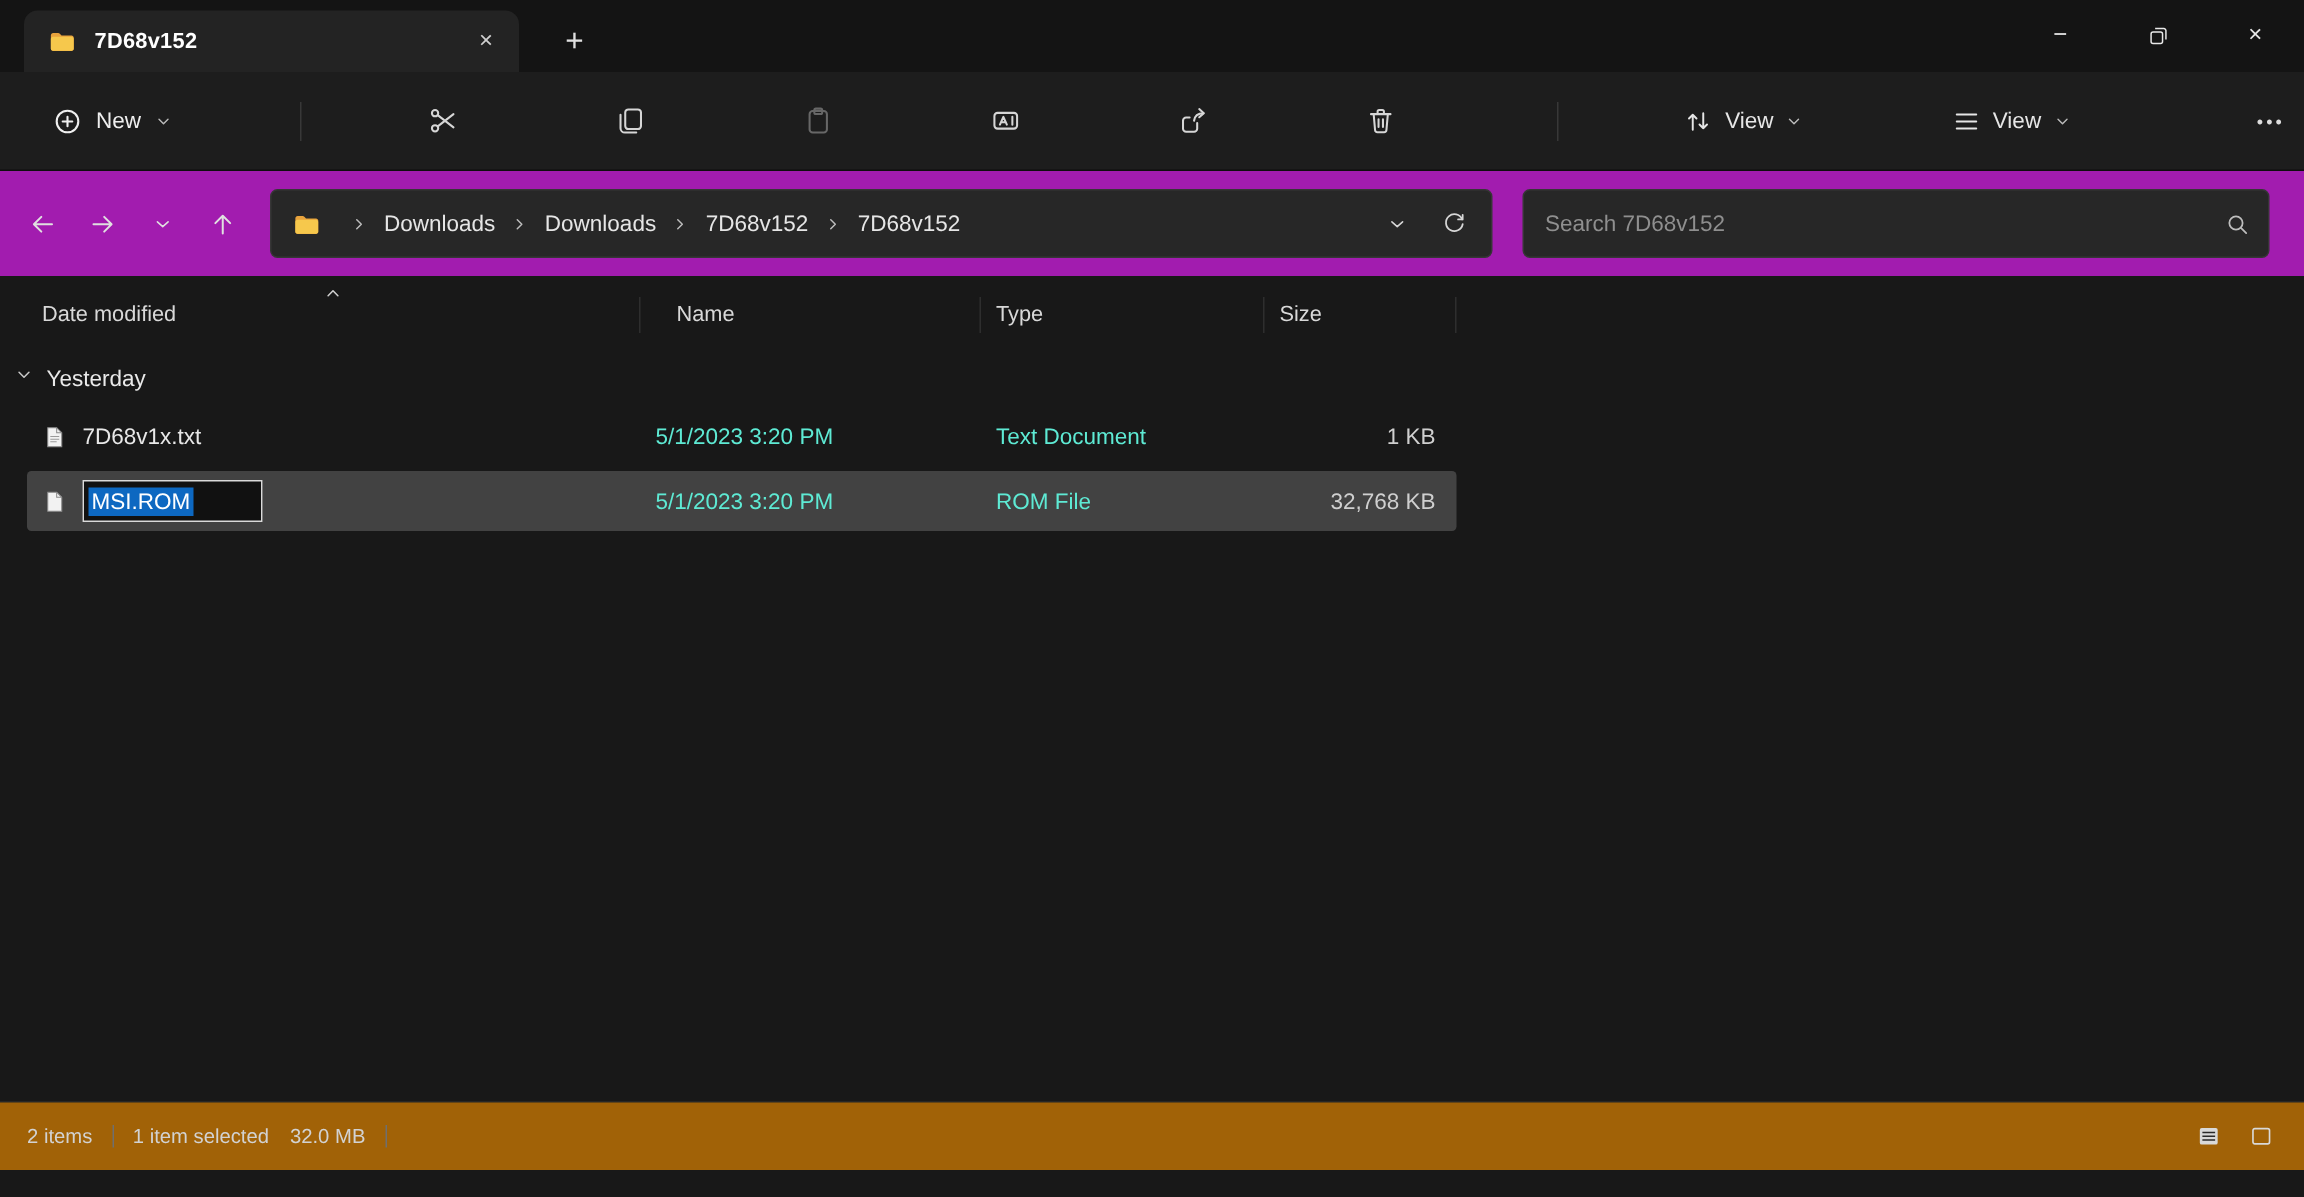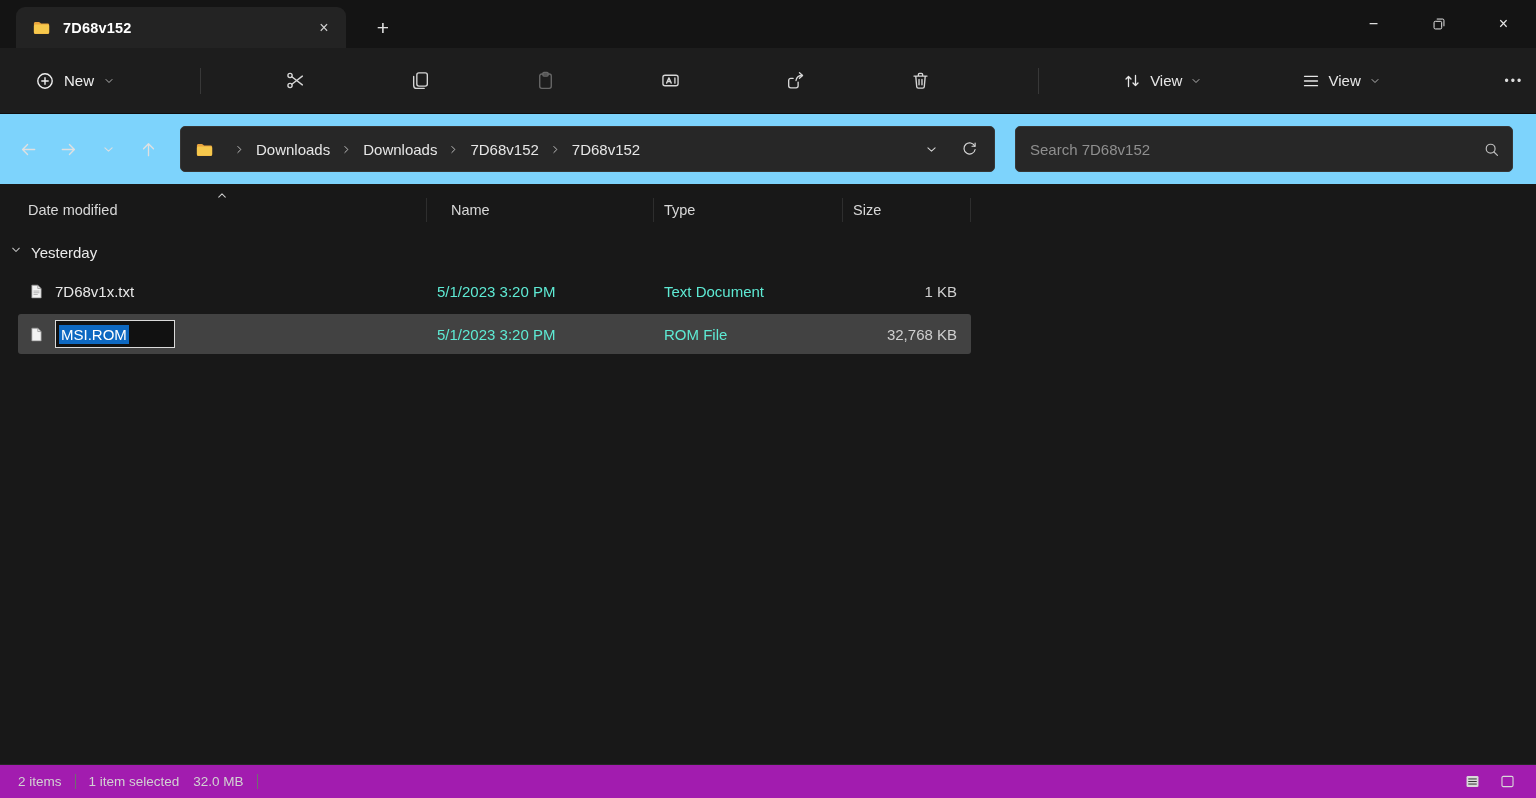--- a/index.html
+++ b/index.html
@@ -23,21 +23,21 @@
   .toolbar { height:66px; background:#1d1d1d; display:flex; align-items:center; padding-left:22px; border-bottom:1px solid #0e0e0e;justify-content:space-between; }
   .tb-new { display:flex; align-items:center; gap:9px; padding:9px 13px; background:transparent; border:none; color:#efefef; font-size:15px; border-radius:4px; }
   .tb-sep { width:1px; height:26px; background:#383838; margin:0 14px; }
   .tb-icon { width:44px; height:40px; margin-right:23px; display:flex; align-items:center; justify-content:center; background:transparent; border:none; color:#d6d6d6; border-radius:4px; }
   .tb-icon.disabled { opacity:.4; }
   .tb-labelbtn { display:flex; align-items:center; gap:8px; padding:9px 11px; margin-right:18px; background:transparent; border:none; color:#e6e6e6; font-size:15px; border-radius:4px; }
   .tb-more { margin-left:24px; width:44px; height:40px; display:flex; align-items:center; justify-content:center; background:transparent; border:none; color:#dcdcdc; font-size:12px; letter-spacing:2px; border-radius:4px; }
   .chev { color:#b8b8b8; }
 
   
-  .navrow { height:70px; background:#7dd3fc; display:flex; align-items:center; padding-left:8px; }
+  .navrow { height:70px; background:#a21caf; display:flex; align-items:center; padding-left:8px; }
   .nav-btn { width:40px; height:38px; display:flex; align-items:center; justify-content:center; border:none; background:transparent; color:#e0e0e0; border-radius:4px; }
   .addressbar { margin-left:12px; width:815px; height:46px; background:#272727; border:1px solid #363636; border-radius:5px; display:flex; align-items:center; padding:0 6px 0 14px; }
   .crumb { font-size:15px; color:#e6e6e6; padding:4px 2px; background:transparent; border:none; }
   .crumb-sep { display:flex; margin:0 9px; color:#bdbdbd; }
   .ab-spacer { flex:1; }
   .ab-btn { width:38px; height:36px; display:flex; align-items:center; justify-content:center; background:transparent; border:none; color:#d6d6d6; border-radius:4px; }
   .searchbox { margin-left:20px; width:498px; height:46px; background:#272727; border:1px solid #363636; border-radius:5px; display:flex; align-items:center; padding:0 12px 0 14px; }
   .searchbox input { flex:1; background:transparent; border:none; outline:none; color:#dddddd; font-size:15px; }
   .searchbox input::placeholder { color:#8f8f8f; }
 
@@ -52,21 +52,21 @@
   .grouphdr { display:flex; align-items:flex-start; gap:9px; margin:16px 0 10px -8px; font-size:15px; color:#eaeaea; }
   .row { width:953px; display:grid; grid-template-columns:409px 227px 189px 128px; height:40px; align-items:center; border-radius:3px; margin-bottom:3px; font-size:15px; color:#e8e8e8; }
   .row.selected { background:#424242; }
   .cell-name { display:flex; align-items:center; gap:10px; padding-left:10px; }
   .cell { padding-left:10px; color:#5eead4; }
   .cell-size { text-align:right; padding-right:14px; color:#cfcfcf; }
   .renamebox { display:flex; align-items:center; height:28px; width:120px; border:1px solid #dadada; background:#111111; padding:0 3px; }
   .seltext { background:#0d68c1; color:#ffffff; padding:1px 2px; font-size:15px; white-space:nowrap; }
 
   
-  .statusbar { position:absolute; bottom:0; left:0; width:1536px; height:34px; background:#a21caf; border-top:1px solid #262626; display:flex; align-items:center; padding:0 14px 0 18px; font-size:13.5px; color:#d2d2d2; }
+  .statusbar { position:absolute; bottom:18px; left:0; width:1536px; height:46px; background:#a16207; border-top:1px solid #262626; display:flex; align-items:center; padding:0 14px 0 18px; font-size:13.5px; color:#d2d2d2; }
   .sb-sep { width:1px; height:15px; background:#6f6f6f; margin:0 13px; }
   .sb-spacer { flex:1; }
   .sb-btn { width:30px; height:26px; display:flex; align-items:center; justify-content:center; border:none; background:transparent; color:#d8d8d8; border-radius:3px; margin-left:5px; }
   .sb-text { margin-right:14px; }
   .sb-text.nomargin { margin-right:0; }
 </style>
 </head>
 <body>
 
 <div class="app">

